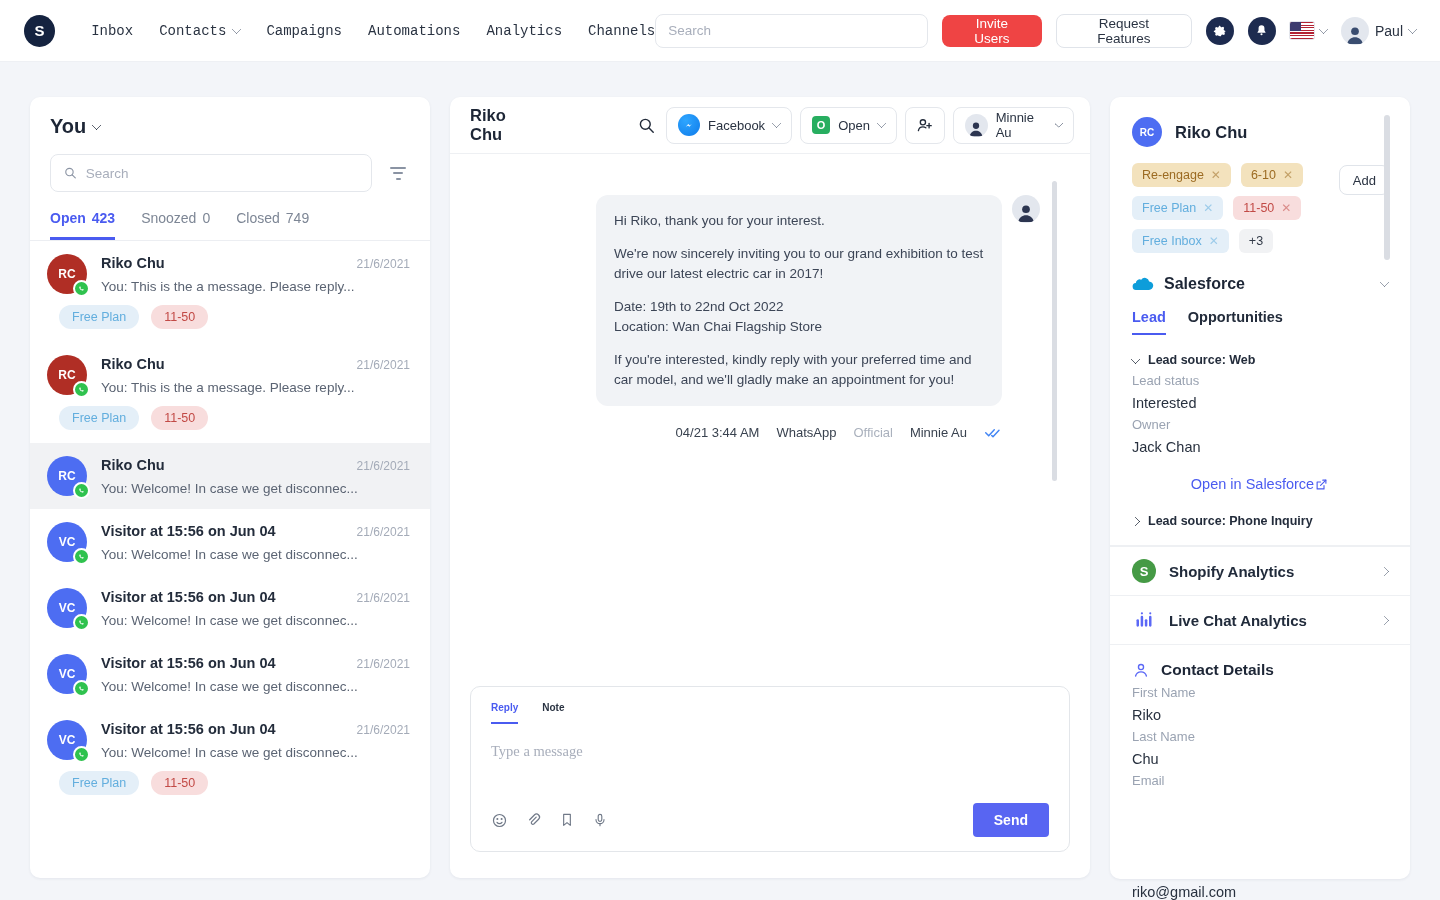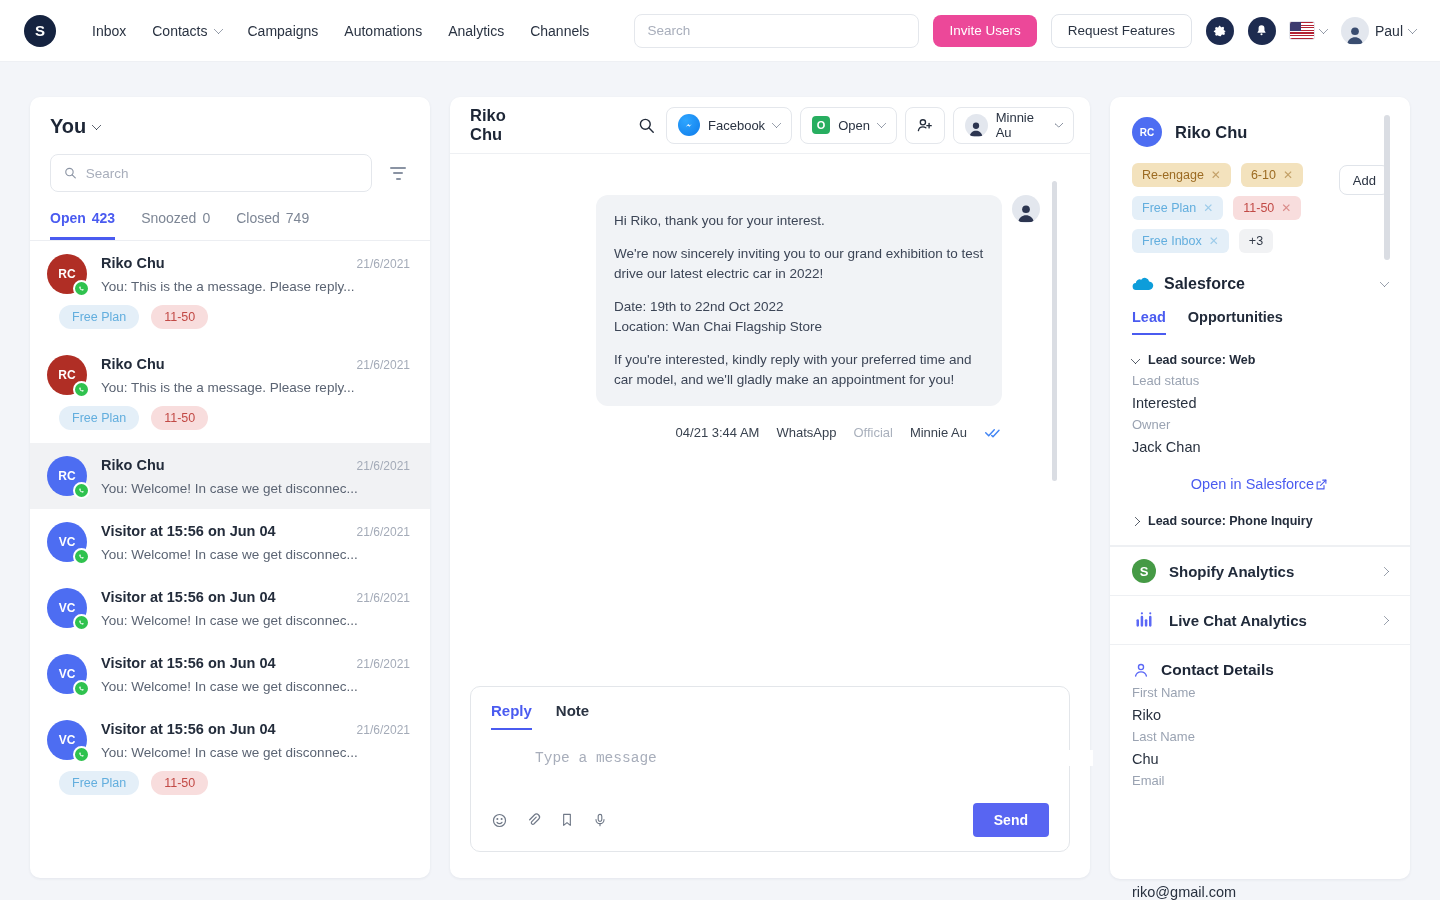--- a/index.html
+++ b/index.html
@@ -10,30 +10,30 @@
     position:relative; overflow:hidden;
     color:#222b3a;
   }
   
   .topnav { position:absolute; top:0; left:0; width:1440px; height:62px;
     background:#fff; border-bottom:1px solid #eef0f4;
     display:flex; align-items:center; padding:0 24px; z-index:5; }
   .logo { width:32px; height:32px; border-radius:50%; background:#152340;
     color:#fff; font-weight:bold; font-size:15px;
     display:flex; align-items:center; justify-content:center; cursor:pointer; }
-  .mainnav { display:flex; gap:26px; margin-left:36px; }
+  .mainnav { display:flex; gap:26px; margin-left:36px;font-family:Liberation Mono, monospace; }
   .nav-item { font-size:14px; color:#2a3342; font-weight:500; cursor:pointer;
     display:flex; align-items:center; text-decoration:none; }
   .nav-right { margin-left:auto; display:flex; align-items:center; gap:14px; }
   .search-box { width:285px; height:34px; border:1px solid #e4e7ec; border-radius:8px;
     display:flex; align-items:center; padding:0 12px; background:#fff; }
   .search-box input { border:none; outline:none; font-size:13.5px; width:100%;
     color:#333; font-family:inherit; background:transparent; }
   input::placeholder { color:#a8aebb; }
-  .btn-primary { background:#ec4899; color:#fff; border:none; border-radius:8px;
+  .btn-primary { background:#ef4444; color:#fff; border:none; border-radius:8px;
     height:32px; padding:0 16px; font-size:13.5px; font-weight:500; cursor:pointer; font-family:inherit; }
   .btn-outline { background:#fff; border:1px solid #e0e4ea; border-radius:8px;
     height:34px; padding:0 16px; font-size:13.5px; color:#2a3342; font-weight:500; cursor:pointer; font-family:inherit; }
   .icon-circle { width:28px; height:28px; border-radius:50%; background:#1d2b4f;
     display:flex; align-items:center; justify-content:center; cursor:pointer; flex:0 0 auto; }
   .flag-wrap, .user-wrap { display:flex; align-items:center; gap:6px; cursor:pointer; }
   .flag { width:24px; height:17px; border-radius:2px; overflow:hidden; position:relative;
     background:repeating-linear-gradient(#b22234 0 1.3px, #fff 1.3px 2.6px); box-shadow:0 0 0 1px #e3e6ec; }
   .flag .canton { position:absolute; top:0; left:0; width:11px; height:9px; background:#3c3b6e; }
   .user-wrap span.uname { font-size:14px; color:#2a3342; font-weight:500; }
@@ -109,24 +109,24 @@
   .bubble p.tight { margin-top:0; }
   .msg-meta { display:flex; justify-content:flex-end; align-items:center; gap:17px;
     padding-right:88px; margin-top:19px; font-size:13px; color:#4c5565; }
   .msg-meta .lite { color:#aab1bd; }
   .msg-meta .t { color:#39424f; }
   .vscroll { position:absolute; width:5px; border-radius:3px; background:#dadde3; }
   .chat-scroll { right:33px; top:27px; height:300px; }
   .composer { position:absolute; left:20px; right:20px; bottom:26px; height:166px;
     border:1px solid #e3e6ea; border-radius:10px; padding:15px 20px; }
   .comp-tabs { display:flex; gap:24px; }
-  .comp-tab { font-size:15px; color:#2a3342; font-weight:bold; padding-bottom:9px; cursor:pointer; }
+  .comp-tab { font-size:10px; color:#2a3342; font-weight:bold; padding-bottom:9px; cursor:pointer; }
   .comp-tab.active { color:#4a5bf0; border-bottom:2.5px solid #4a5bf0; }
   .comp-input { margin-top:18px; }
-  .comp-input input { width:100%; border:none; outline:none; font-size:14.5px; font-family:Liberation Mono, monospace;margin-left:44px; }
+  .comp-input input { width:100%; border:none; outline:none; font-size:14.5px; font-family:Liberation Serif, serif; }
   .comp-bottom { position:absolute; left:20px; right:20px; bottom:14px;
     display:flex; align-items:center; }
   .comp-icons { display:flex; gap:17px; align-items:center; }
   .comp-icons span { display:flex; cursor:pointer; }
   .btn-send { margin-left:auto; background:#5865f2; color:#fff; border:none; border-radius:4px;
     height:34px; padding:0 21px; font-size:14px; font-weight:bold; cursor:pointer; font-family:inherit; }
   
   .rp-inner { padding:20px 22px 0 22px; }
   .rp-head { display:flex; align-items:center; gap:13px; }
   .avatar.sm30 { width:30px; height:30px; font-size:10px; }
@@ -452,21 +452,21 @@
         <span>Minnie Au</span>
         <span class="chev lone"></span>
       </div>
     </div>
   </div>
 
   <div class="msg-area">
     <div class="msg-row">
       <div class="bubble">
         <p>Hi Riko, thank you for your interest.</p>
-        <p>We're now sincerely inviting you to our grand exhibition to test drive our latest electric car in 2022!</p>
+        <p>We're now sincerely inviting you to our grand exhibition to test drive our latest electric car in 2017!</p>
         <p>Date: 19th to 22nd Oct 2022</p>
         <p class="tight">Location: Wan Chai Flagship Store</p>
         <p>If you're interested, kindly reply with your preferred time and car model, and we'll gladly make an appointment for you!</p>
       </div>
       <div class="photo">
         <svg width="22" height="22" viewBox="0 0 24 24">
             <circle cx="12" cy="9" r="4.2" fill="#2c3550"></circle>
             <path d="M3.5 23c.8-5 4.4-7.5 8.5-7.5s7.7 2.5 8.5 7.5z" fill="#2c3550"></path>
           </svg>
       </div>

